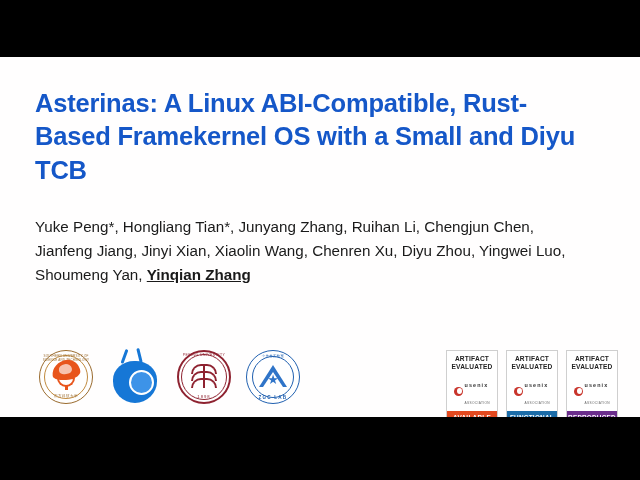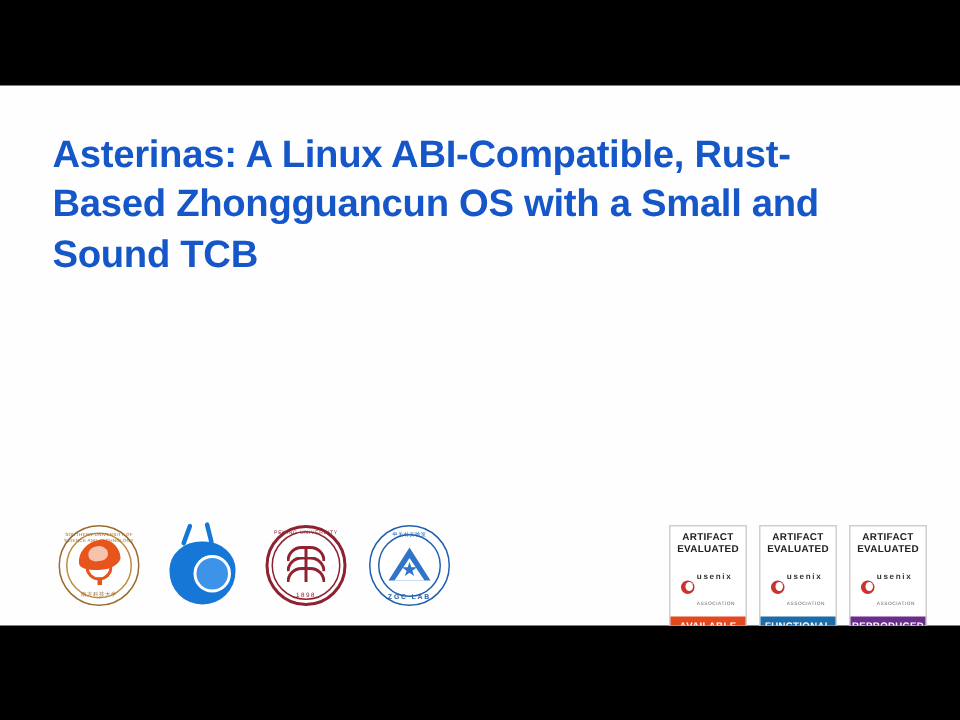--- a/index.html
+++ b/index.html
@@ -216,22 +216,23 @@
 </head>
 <body>
 
 <div id="stage">
 
   <div class="letterbox" id="bar-top"></div>
   <div class="letterbox" id="bar-bottom"></div>
 
   <div id="slide">
 
-    <div id="title">Asterinas: A Linux ABI-Compatible, Rust-Based Zhongguancun OS with a Small and Sound TCB</div>
-
+    <div id="title">Asterinas: A Linux ABI-Compatible, Rust-Based Framekernel OS with a Small and Diyu TCB</div>
+
+    <div id="authors"><span>Yuke Peng*, Hongliang Tian*, Junyang Zhang, Ruihan Li, Chengjun Chen, Jianfeng Jiang, Jinyi Xian, Xiaolin Wang, Chenren Xu, Diyu Zhou, Yingwei Luo, Shoumeng Yan, </span><span class="bold-author">Yinqian Zhang</span></div>
 
 
     <div id="logo-row">
 
       <div class="logo">
         <div class="sustech-ring"></div>
         <div class="sustech-ring2"></div>
         <div class="sustech-toptext">SOUTHERN UNIVERSITY OF SCIENCE AND TECHNOLOGY</div>
         <div class="sustech-flame"></div>
         <div class="sustech-cup"></div>

